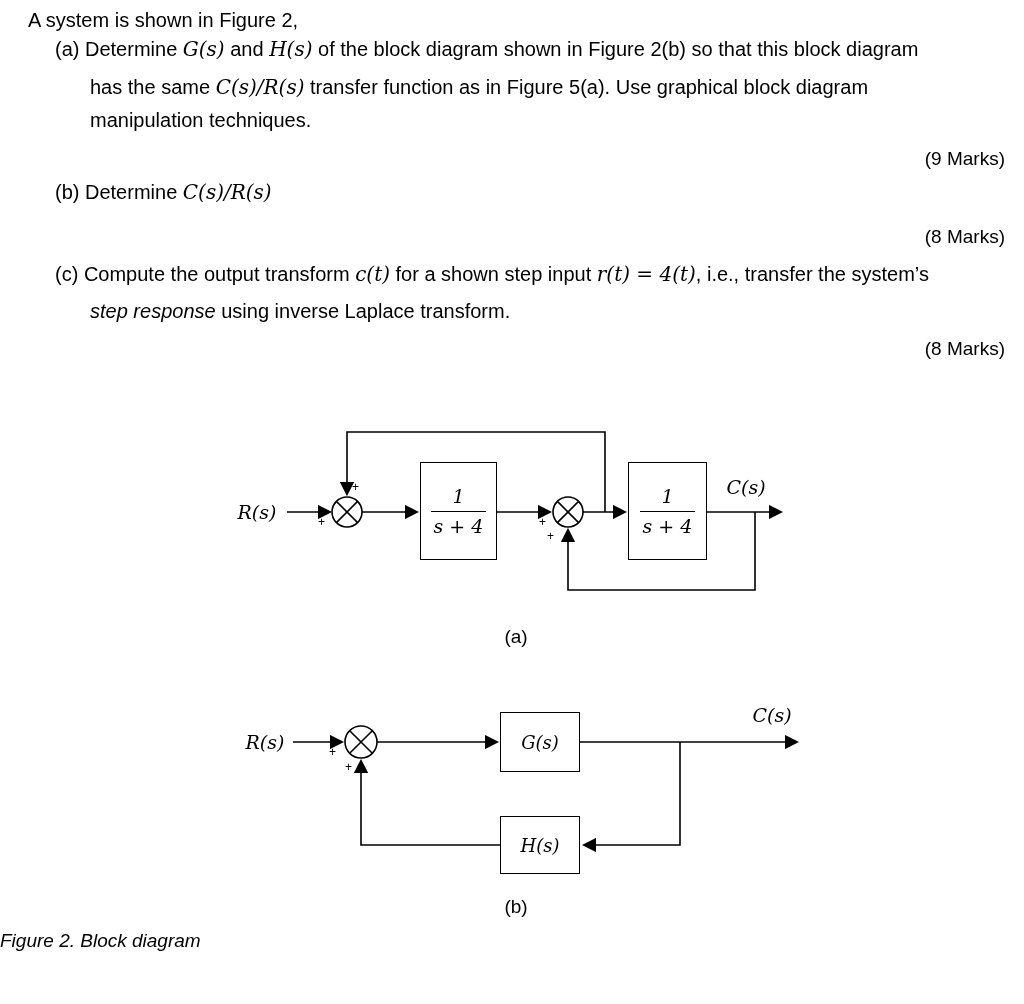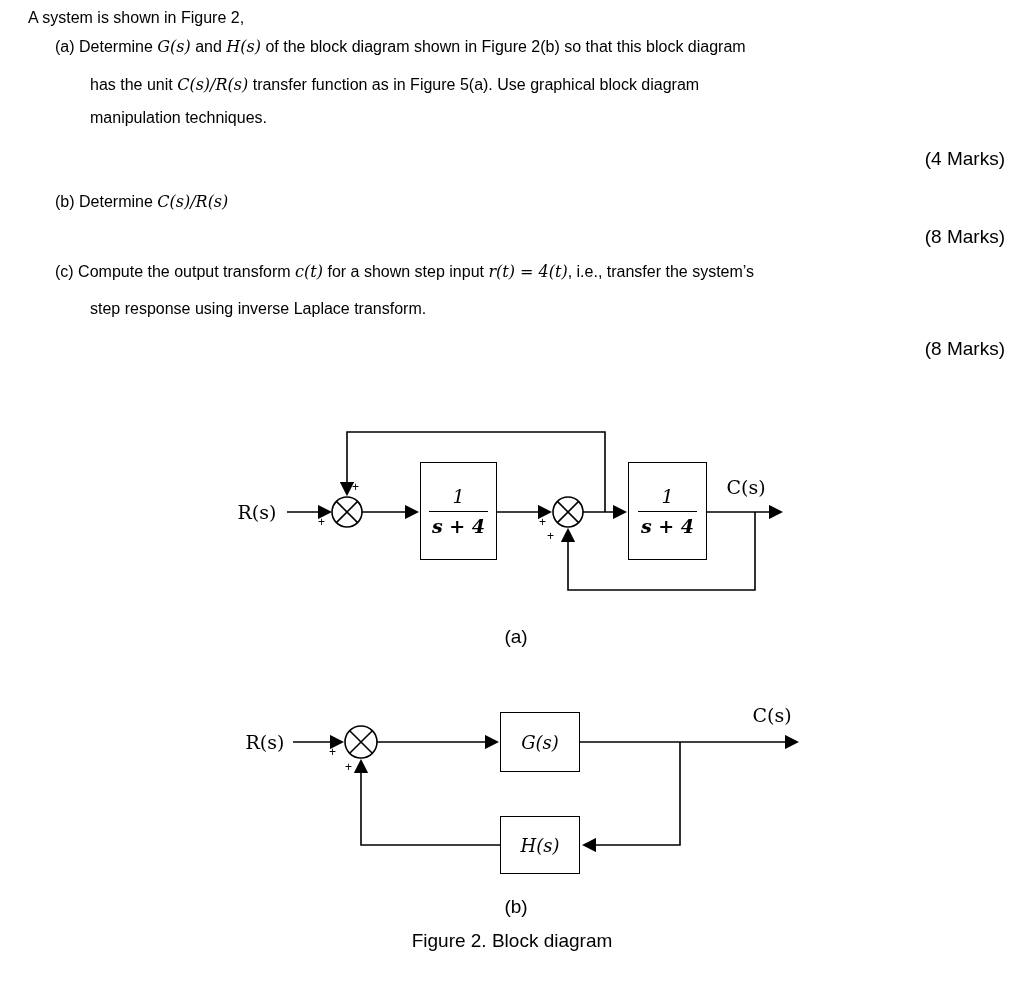--- a/index.html
+++ b/index.html
@@ -1,57 +1,57 @@
 <!DOCTYPE html>
 <html><head>
 <meta charset="utf-8">
 <style>
   html,body{margin:0;padding:0;}
   body{
     width:1024px;height:1004px;position:relative;overflow:hidden;
     background:#ffffff;color:#000;
     font-family:"Liberation Sans",sans-serif;
   }
-  .tline{position:absolute;font-size:16px;white-space:nowrap;}
+  .tline{position:absolute;font-size:20px;white-space:nowrap;}
   .m{font-family:"DejaVu Serif",serif;font-style:italic;}
-  .it{}
+  .it{font-style:italic;}
   .marks{position:absolute;right:19px;font-size:19px;white-space:nowrap;}
   .fig{position:absolute;left:0;width:1024px;}
   .fig svg{position:absolute;left:0;top:0;}
   .blockbox{
     position:absolute;border:1.6px solid #000;background:#fff;box-sizing:border-box;
     display:flex;align-items:center;justify-content:center;
   }
   .mtext{font-family:"DejaVu Serif",serif;font-style:italic;font-size:18px;white-space:nowrap;}
   .frac{text-align:center;font-family:"DejaVu Serif",serif;font-style:italic;font-size:19px;line-height:1.1;}
   .frac .num{display:block;border-bottom:1.5px solid #000;padding:0 6px 4px 6px;margin-bottom:4px;}
-  .frac .den{display:block;padding:0 3px;white-space:nowrap;font-weight:bold;}
+  .frac .den{display:block;padding:0 3px;white-space:nowrap;}
   .mathlbl{
     position:absolute;transform:translate(-50%,-50%);
-    font-family:"DejaVu Serif",serif;font-size:19px;white-space:nowrap;
+    font-family:"DejaVu Serif",serif;font-style:italic;font-size:19px;white-space:nowrap;
   }
   .sublabel{position:absolute;transform:translate(-50%,-50%);font-size:19px;}
-  .caption{position:absolute;left:0;top:930px;width:1024px;text-align:center;font-size:19px;}
+  .caption{position:absolute;left:0;top:930px;width:1024px;text-align:left;font-size:19px;font-style:italic;}
   .sgn{position:absolute;font-size:12px;line-height:1;font-family:"Liberation Sans",sans-serif;}
 </style>
 </head>
 <body>
 
 <div>
   <div class="tline" style="left:28px;top:9px">A system is shown in Figure 2,</div>
 
   <div class="tline" style="left:55px;top:37px"><span>(a) Determine </span><span class="m">G(s)</span><span> and </span><span class="m">H(s)</span><span> of the block diagram shown in Figure 2(b) so that this block diagram</span></div>
 
-  <div class="tline" style="left:90px;top:75px"><span>has the unit </span><span class="m">C(s)/R(s)</span><span> transfer function as in Figure 5(a). Use graphical block diagram</span></div>
+  <div class="tline" style="left:90px;top:75px"><span>has the same </span><span class="m">C(s)/R(s)</span><span> transfer function as in Figure 5(a). Use graphical block diagram</span></div>
 
   <div class="tline" style="left:90px;top:109px">manipulation techniques.</div>
 
-  <div class="marks" style="top:148px">(4 Marks)</div>
+  <div class="marks" style="top:148px">(9 Marks)</div>
 
-  <div class="tline" style="left:55px;top:192px"><span>(b) Determine </span><span class="m">C(s)/R(s)</span></div>
+  <div class="tline" style="left:55px;top:180px"><span>(b) Determine </span><span class="m">C(s)/R(s)</span></div>
 
   <div class="marks" style="top:226px">(8 Marks)</div>
 
   <div class="tline" style="left:55px;top:262px"><span>(c) Compute the output transform </span><span class="m">c(t)</span><span> for a shown step input </span><span class="m">r(t) = 4(t)</span><span>, i.e., transfer the system’s</span></div>
 
   <div class="tline" style="left:90px;top:300px"><span class="it">step response</span><span> using inverse Laplace transform.</span></div>
 
   <div class="marks" style="top:338px">(8 Marks)</div>
 </div>
 

